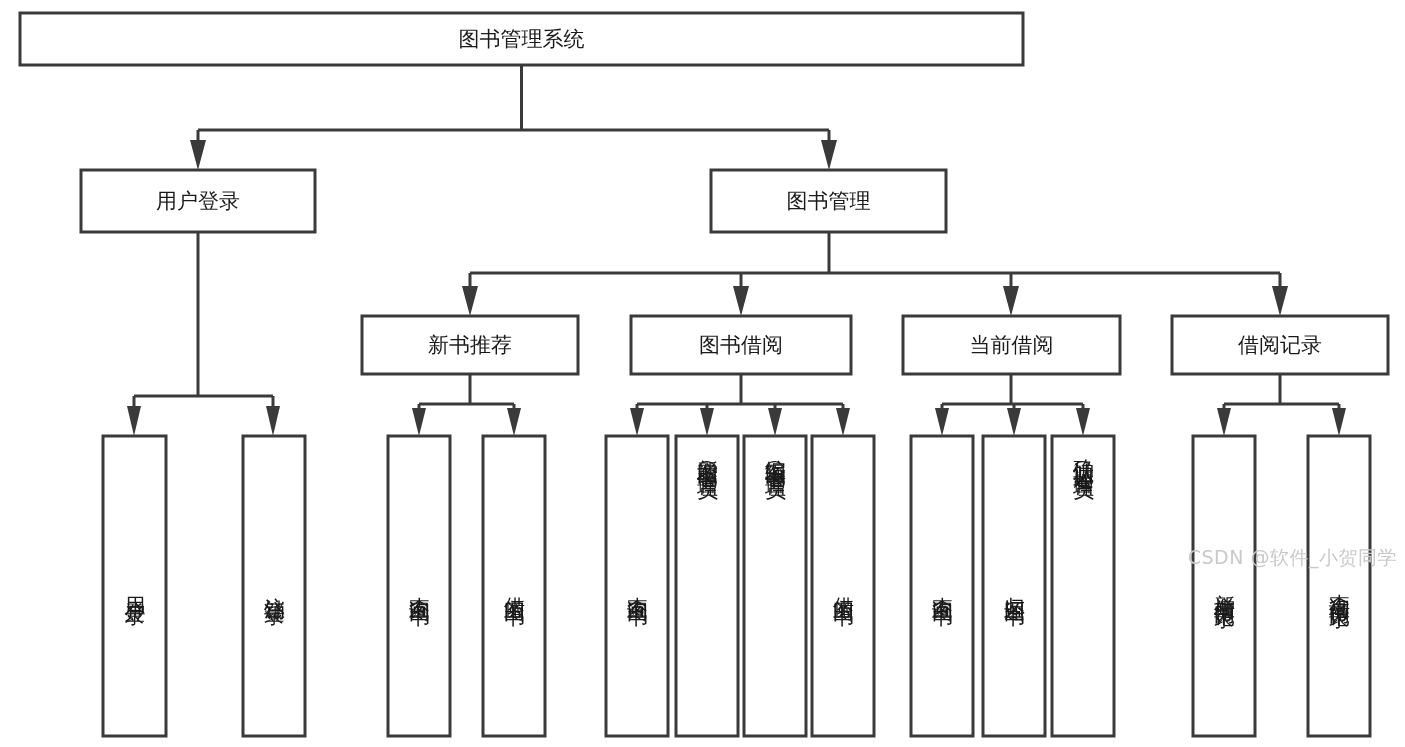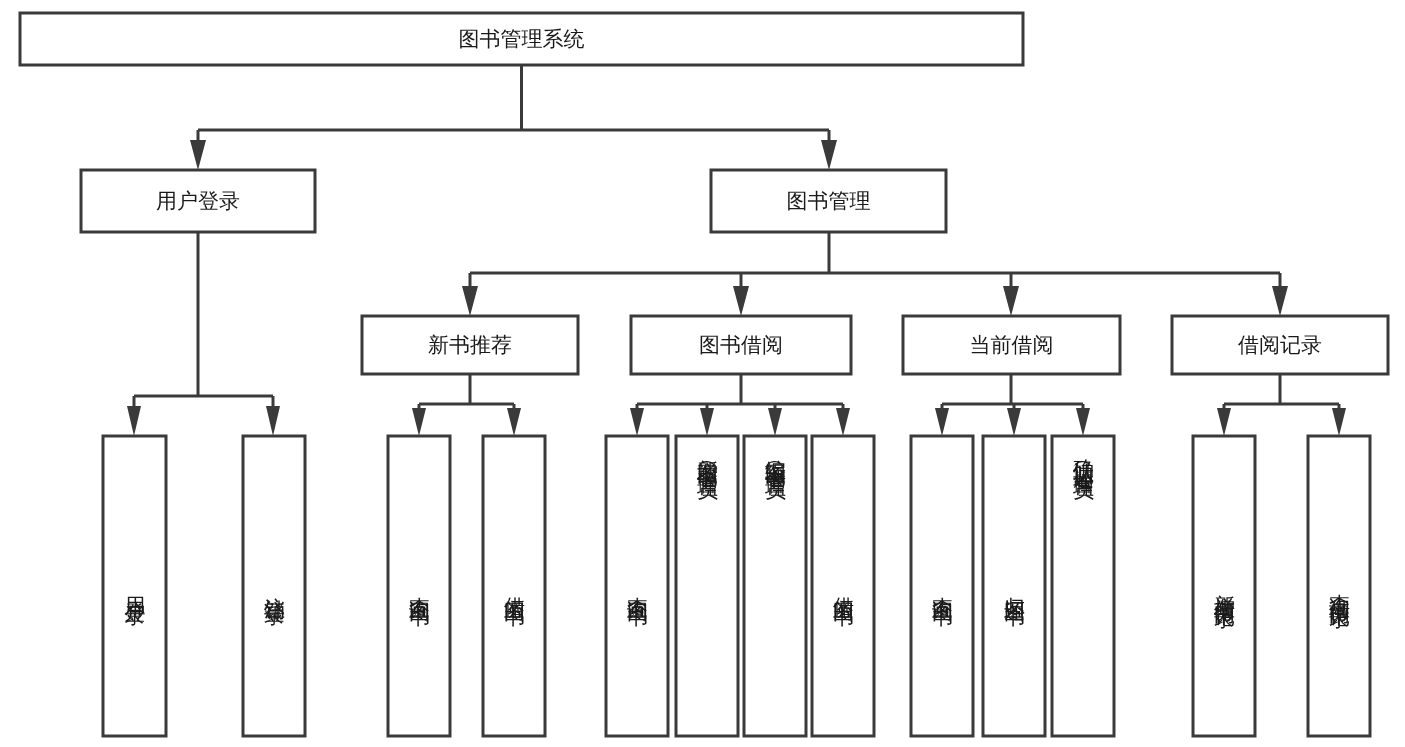--- a/index.html
+++ b/index.html
@@ -250,14 +250,15 @@
   <div class="vlabel-wrap top-aligned" style="left:1052px; top:436px; width:62px; height:300px;">
     <span class="vtext">确认归还（管理员）</span>
   </div>
   <div class="vlabel-wrap" style="left:1193px; top:436px; width:62px; height:300px;">
     <span class="vtext">新增借阅记录</span>
   </div>
   <div class="vlabel-wrap" style="left:1308px; top:436px; width:62px; height:300px;">
     <span class="vtext">查询借阅记录</span>
   </div>
 
+  <div class="watermark">CSDN @软件_小贺同学</div>
 
 </div>
 
 </body></html>

